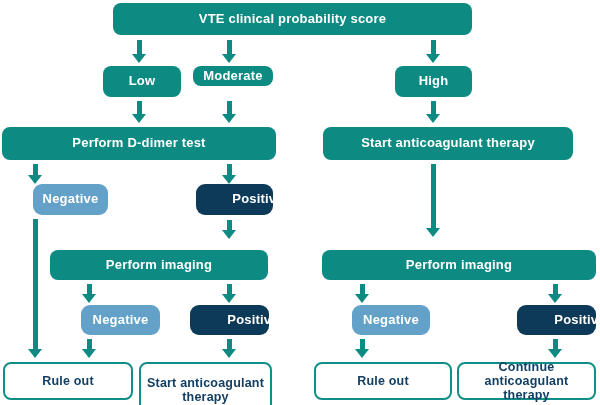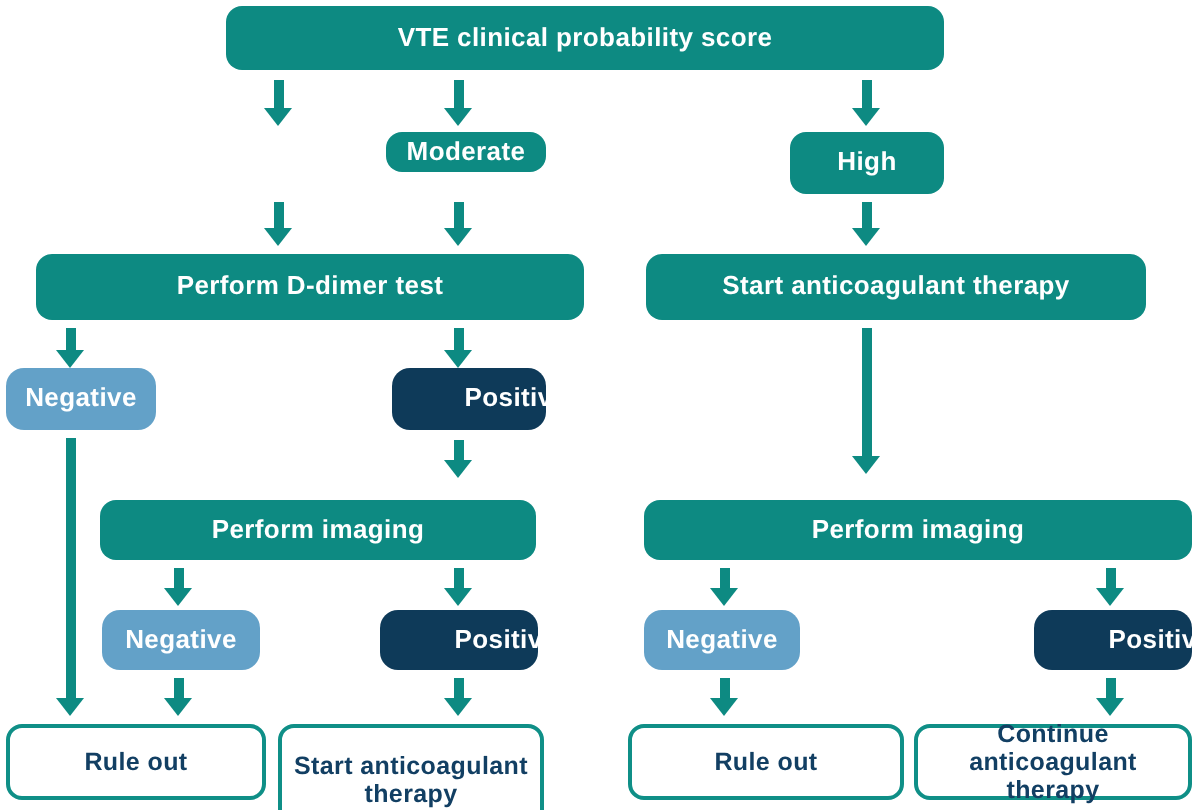--- a/index.html
+++ b/index.html
@@ -15,21 +15,21 @@
     box-sizing:border-box;
     display:flex; align-items:center; justify-content:center;
     flex-direction:column;
     text-align:center;
     font-weight:bold;
     font-size:13px;
     letter-spacing:0.2px;
     line-height:1.12;
   }
   .fill-teal  { background:var(--teal);       color:var(--text-on-fill,#fff); border-radius:8px; }
-  .fill-blue  { background:var(--light-blue); color:var(--text-on-fill,#fff); border-radius:9px; }
+  .fill-blue  { background:var(--light-blue); color:var(--text-on-fill,#fff); border-radius:9px;margin-left:30px; }
   .fill-navy  { background:var(--navy);       color:var(--text-on-fill,#fff); border-radius:9px;padding-left:47px; }
   .outline {
     border:2px solid var(--outline-border);
     color:var(--outline-text);
     background:transparent;
     border-radius:8px;
     font-size:12.5px;
     padding:0 4px;
   }
   .outline span { display:block; }
@@ -57,34 +57,35 @@
   <div class="arrow" style="left:132px;top:40px;height:23px">
       <i class="stem"></i>
     </div>
   <div class="arrow" style="left:222px;top:40px;height:23px">
       <i class="stem"></i>
     </div>
   <div class="arrow" style="left:426px;top:40px;height:23px">
       <i class="stem"></i>
     </div>
 
+  <div class="node fill-teal" style="left:103px;top:66px;width:78px;height:31px">Low</div>
   <div class="node fill-teal" style="left:193px;top:66px;width:80px;height:20px">Moderate</div>
   <div class="node fill-teal" style="left:395px;top:66px;width:77px;height:31px">High</div>
 
   <div class="arrow" style="left:132px;top:101px;height:22px">
       <i class="stem"></i>
     </div>
   <div class="arrow" style="left:222px;top:101px;height:22px">
       <i class="stem"></i>
     </div>
   <div class="arrow" style="left:426px;top:101px;height:22px">
       <i class="stem"></i>
     </div>
 
-  <div class="node fill-teal" style="left:18px;top:127px;width:274px;height:33px">Perform D-dimer test</div>
+  <div class="node fill-teal" style="left:2px;top:127px;width:274px;height:33px">Perform D-dimer test</div>
   <div class="node fill-teal" style="left:323px;top:127px;width:250px;height:33px">Start anticoagulant therapy</div>
 
   <div class="arrow" style="left:28px;top:164px;height:20px">
       <i class="stem"></i>
     </div>
   <div class="arrow" style="left:222px;top:164px;height:20px">
       <i class="stem"></i>
     </div>
   <div class="arrow" style="left:426px;top:164px;height:73px">
       <i class="stem"></i>

